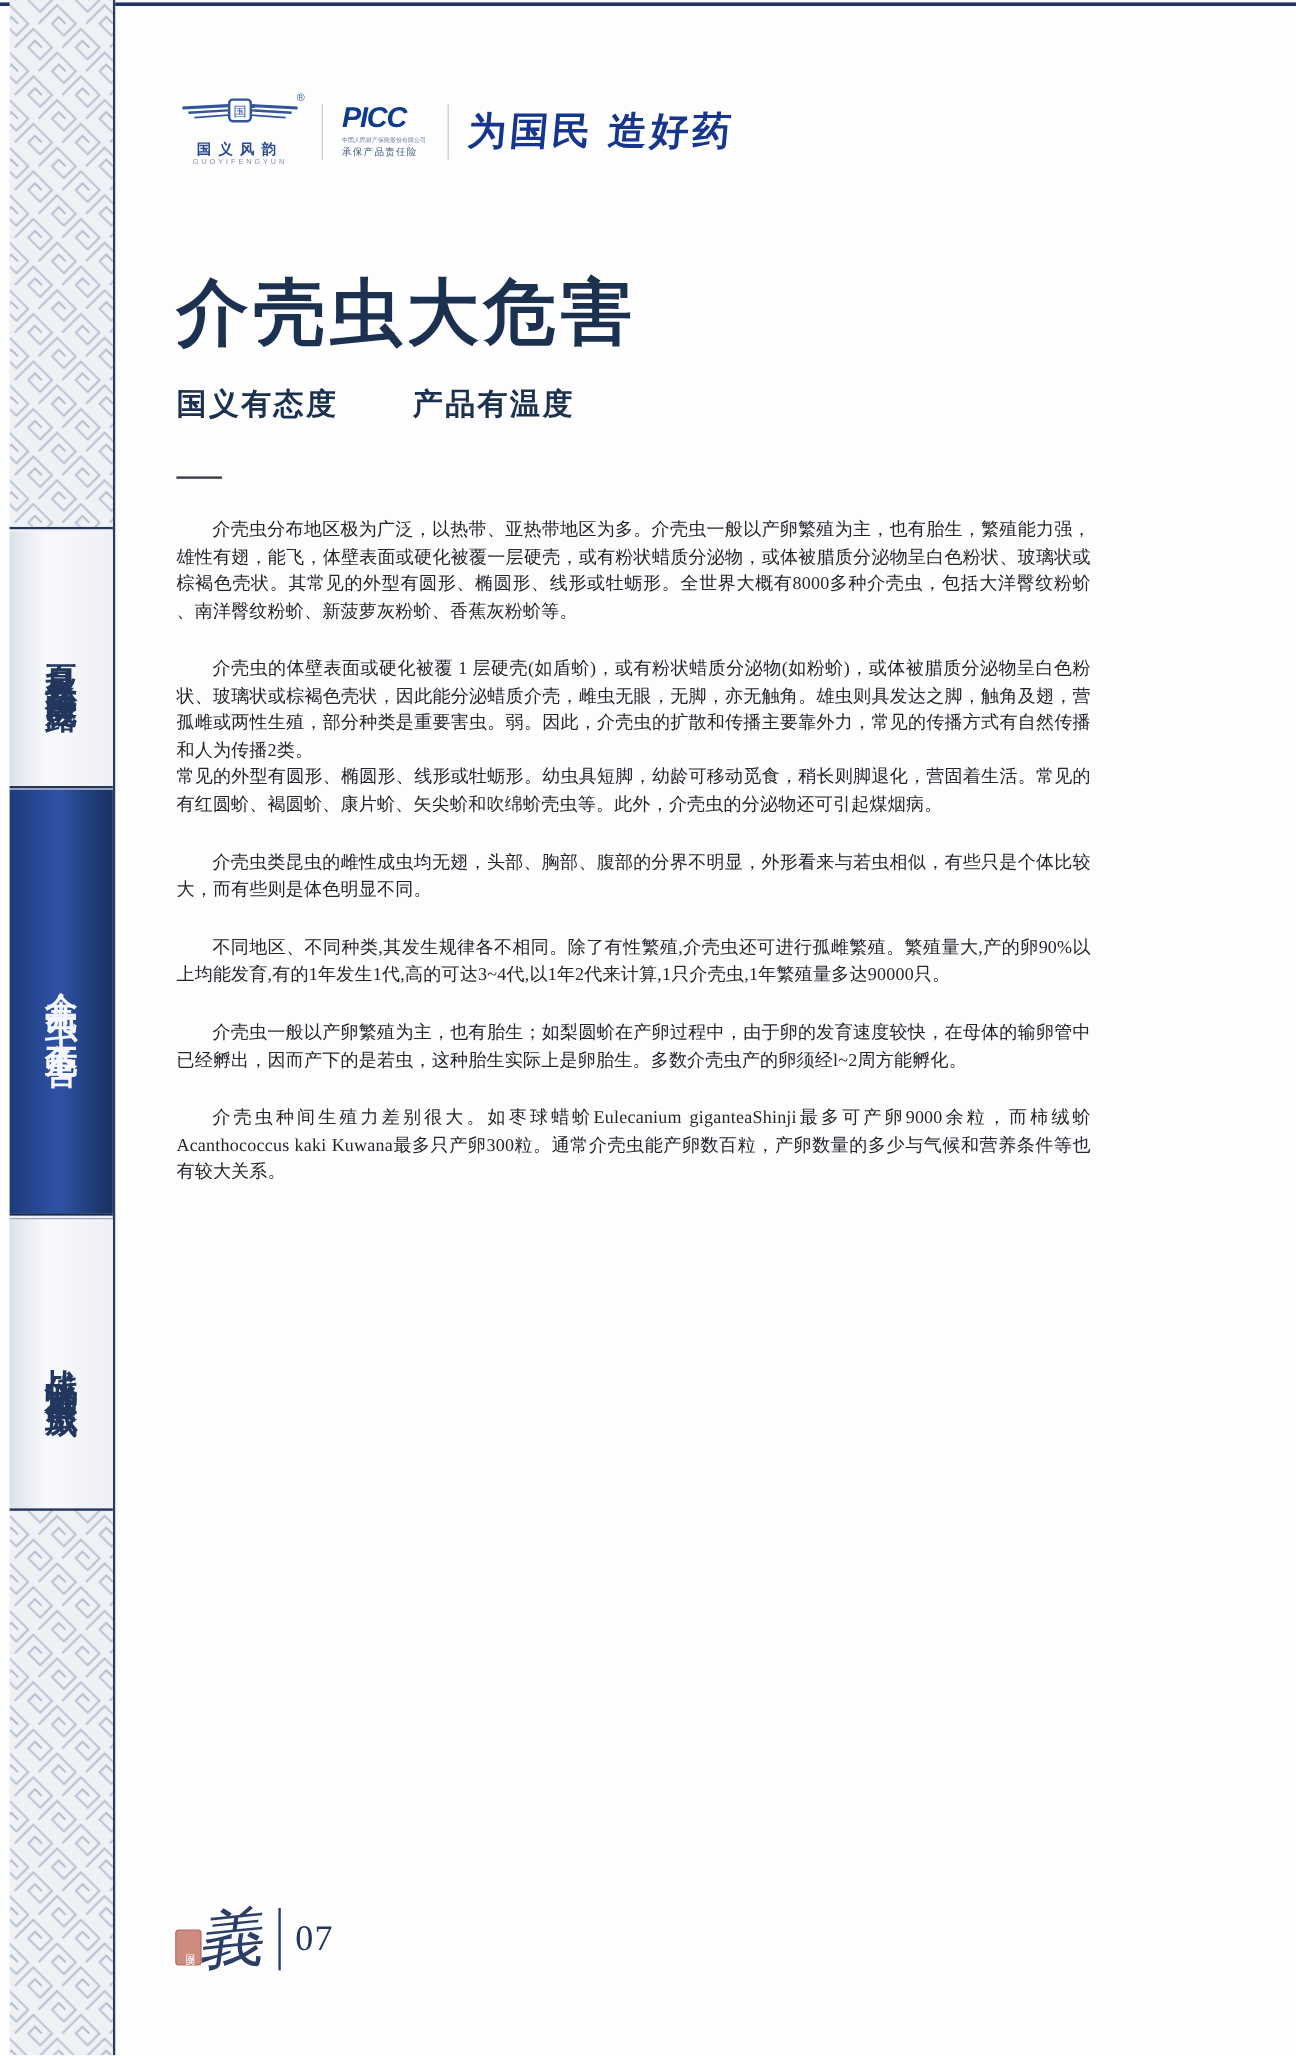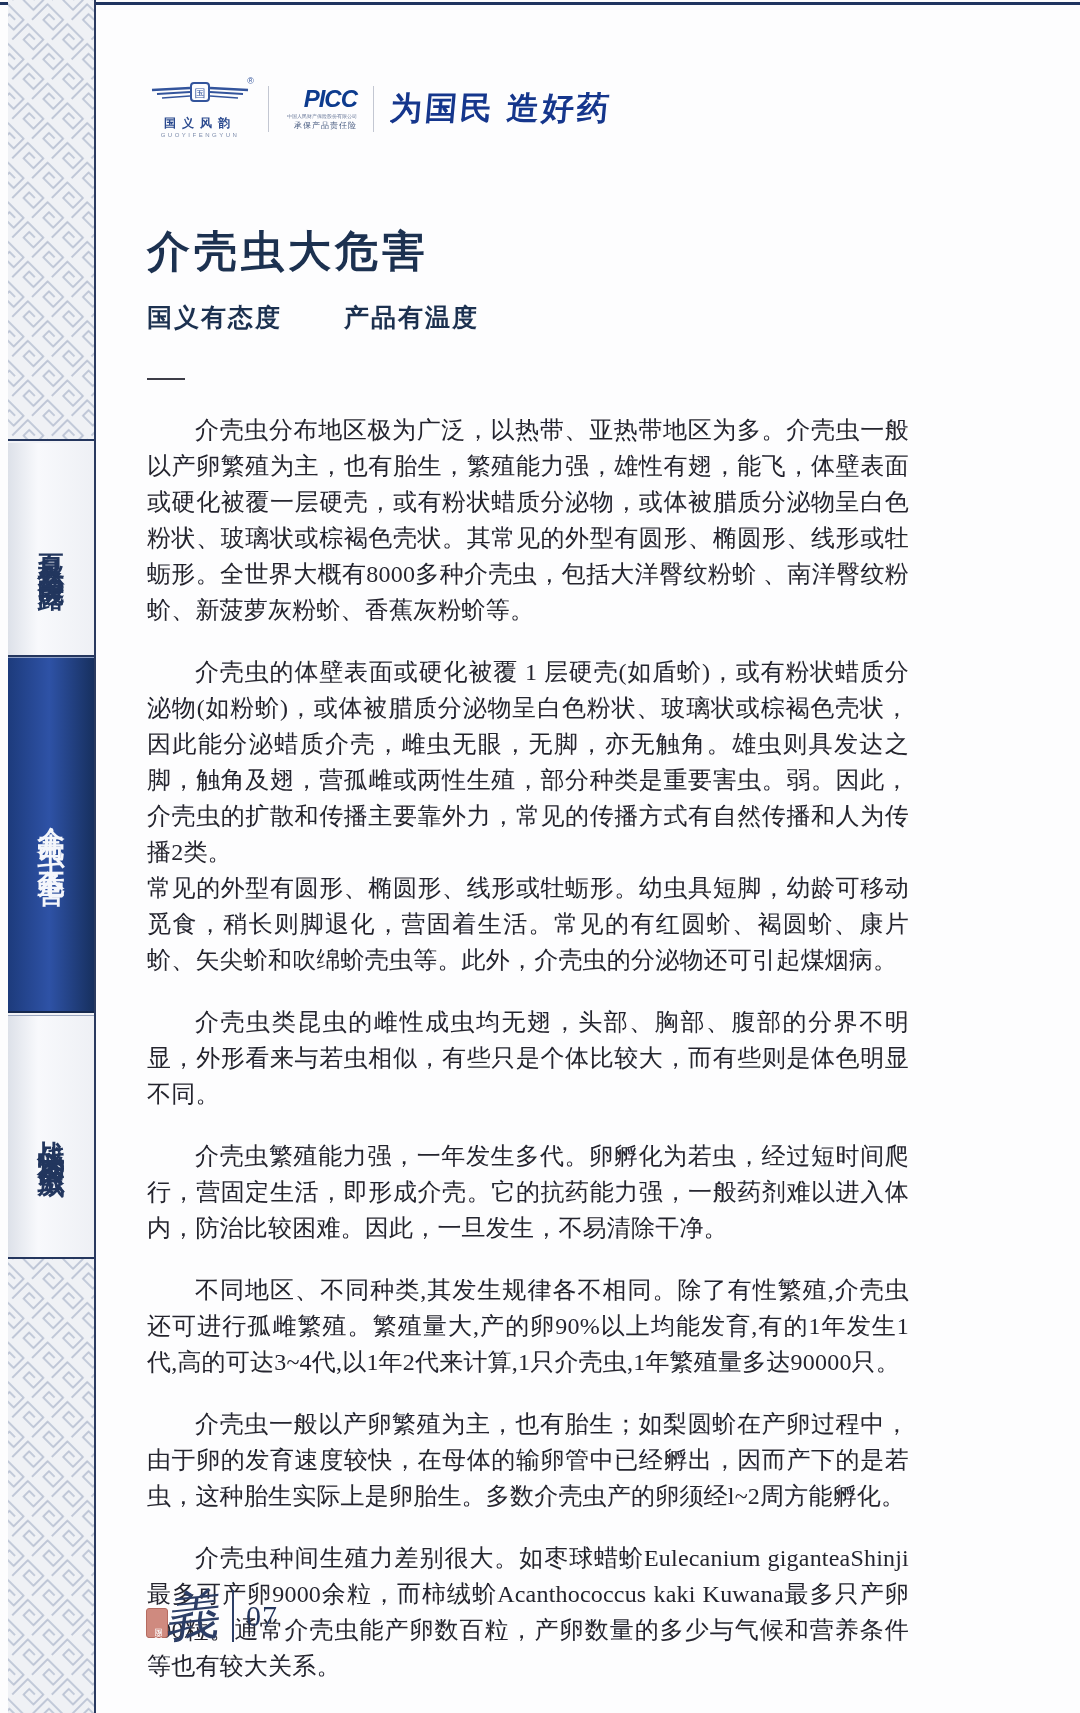--- a/index.html
+++ b/index.html
@@ -50,43 +50,43 @@
   .header {
     position:absolute; left:148px; top:80px;
     display:flex; align-items:center; gap:16px;
     font-family:"Liberation Sans","DejaVu Sans",sans-serif;
   }
   .brand { position:relative; text-align:center; width:104px; }
   .brand .reg { position:absolute; top:-4px; right:-2px; font-size:9px; color:#33549c; }
   .brand-name { font-size:12px; font-weight:bold; color:#2b4a8f; letter-spacing:6px; margin-top:1px; }
   .brand-latin { font-size:6px; color:#7d8cab; letter-spacing:2.5px; }
   .hdr-sep { width:1px; height:46px; background:#c3c7d2; }
-  .picc { text-align:right; width:72px; }
+  .picc { text-align:left; width:72px; }
   .picc-logo { font-size:24px; font-weight:900; font-style:italic; color:#0d3b8e; letter-spacing:-1px; line-height:1; }
   .picc-l1 { font-size:5px; color:#6d7c9c; white-space:nowrap; overflow:hidden; margin-top:2px; }
   .picc-l2 { font-size:8px; color:#44587e; margin-top:1px; letter-spacing:1px; }
   .slogan {
     font-size:32px; font-weight:900; color:#15368c;
     letter-spacing:3px; transform:skewX(-5deg);
   }
 
   
   .main {
     position:absolute; left:147px; top:228px; width:762px;
   }
   .title {
-    font-size:43px; font-weight:600; color:#1c3150;
+    font-size:60px; font-weight:600; color:#1c3150;
     letter-spacing:4px; line-height:1.1;
   }
   .subtitle { margin-top:26px; font-size:25px; color:#1c3150; font-weight:600; letter-spacing:2px; }
   .subtitle .gap { display:inline-block; width:62px; }
   .sub-rule { margin-top:44px; width:38px; height:2px; background:#3d3d48; }
   .paras { margin-top:32px; }
   .para {
-    font-size:24px; line-height:1.5; color:#24242e;
+    font-size:15px; line-height:1.5; color:#24242e;
     text-align:justify; letter-spacing:0.2px;
   }
   .para.indent { text-indent:2em; }
   .para.spaced { margin-top:26px; }
 
   
   .footer {
     position:absolute; left:146px; top:1586px;
     display:flex; align-items:center; height:60px;
   }
@@ -185,21 +185,20 @@
     <h1 class="title">介壳虫大危害</h1>
     <div class="subtitle">
       <span>国义有态度</span><span class="gap"></span><span>产品有温度</span>
     </div>
     <div class="sub-rule"></div>
     <div class="paras">
         <p class="para indent">介壳虫分布地区极为广泛，以热带、亚热带地区为多。介壳虫一般以产卵繁殖为主，也有胎生，繁殖能力强，雄性有翅，能飞，体壁表面或硬化被覆一层硬壳，或有粉状蜡质分泌物，或体被腊质分泌物呈白色粉状、玻璃状或棕褐色壳状。其常见的外型有圆形、椭圆形、线形或牡蛎形。全世界大概有8000多种介壳虫，包括大洋臀纹粉蚧 、南洋臀纹粉蚧、新菠萝灰粉蚧、香蕉灰粉蚧等。</p>
         <p class="para indent spaced">介壳虫的体壁表面或硬化被覆 1 层硬壳(如盾蚧)，或有粉状蜡质分泌物(如粉蚧)，或体被腊质分泌物呈白色粉状、玻璃状或棕褐色壳状，因此能分泌蜡质介壳，雌虫无眼，无脚，亦无触角。雄虫则具发达之脚，触角及翅，营孤雌或两性生殖，部分种类是重要害虫。弱。因此，介壳虫的扩散和传播主要靠外力，常见的传播方式有自然传播和人为传播2类。</p>
         <p class="para">常见的外型有圆形、椭圆形、线形或牡蛎形。幼虫具短脚，幼龄可移动觅食，稍长则脚退化，营固着生活。常见的有红圆蚧、褐圆蚧、康片蚧、矢尖蚧和吹绵蚧壳虫等。此外，介壳虫的分泌物还可引起煤烟病。</p>
         <p class="para indent spaced">介壳虫类昆虫的雌性成虫均无翅，头部、胸部、腹部的分界不明显，外形看来与若虫相似，有些只是个体比较大，而有些则是体色明显不同。</p>
-        <p class="para indent spaced">介壳虫繁殖能力强，一年发生多代。卵孵化为若虫，经过短时间爬行，营固定生活，即形成介壳。它的抗药能力强，一般药剂难以进入体内，防治比较困难。因此，一旦发生，不易清除干净。</p>
         <p class="para indent spaced">不同地区、不同种类,其发生规律各不相同。除了有性繁殖,介壳虫还可进行孤雌繁殖。繁殖量大,产的卵90%以上均能发育,有的1年发生1代,高的可达3~4代,以1年2代来计算,1只介壳虫,1年繁殖量多达90000只。</p>
         <p class="para indent spaced">介壳虫一般以产卵繁殖为主，也有胎生；如梨圆蚧在产卵过程中，由于卵的发育速度较快，在母体的输卵管中已经孵出，因而产下的是若虫，这种胎生实际上是卵胎生。多数介壳虫产的卵须经l~2周方能孵化。</p>
         <p class="para indent spaced">介壳虫种间生殖力差别很大。如枣球蜡蚧Eulecanium  giganteaShinji最多可产卵9000余粒，而柿绒蚧Acanthococcus  kaki  Kuwana最多只产卵300粒。通常介壳虫能产卵数百粒，产卵数量的多少与气候和营养条件等也有较大关系。</p>
       </div>
   </div>
 
   <div class="footer">
     <div class="seal">
       <span class="seal-txt">国义</span>
     </div>

